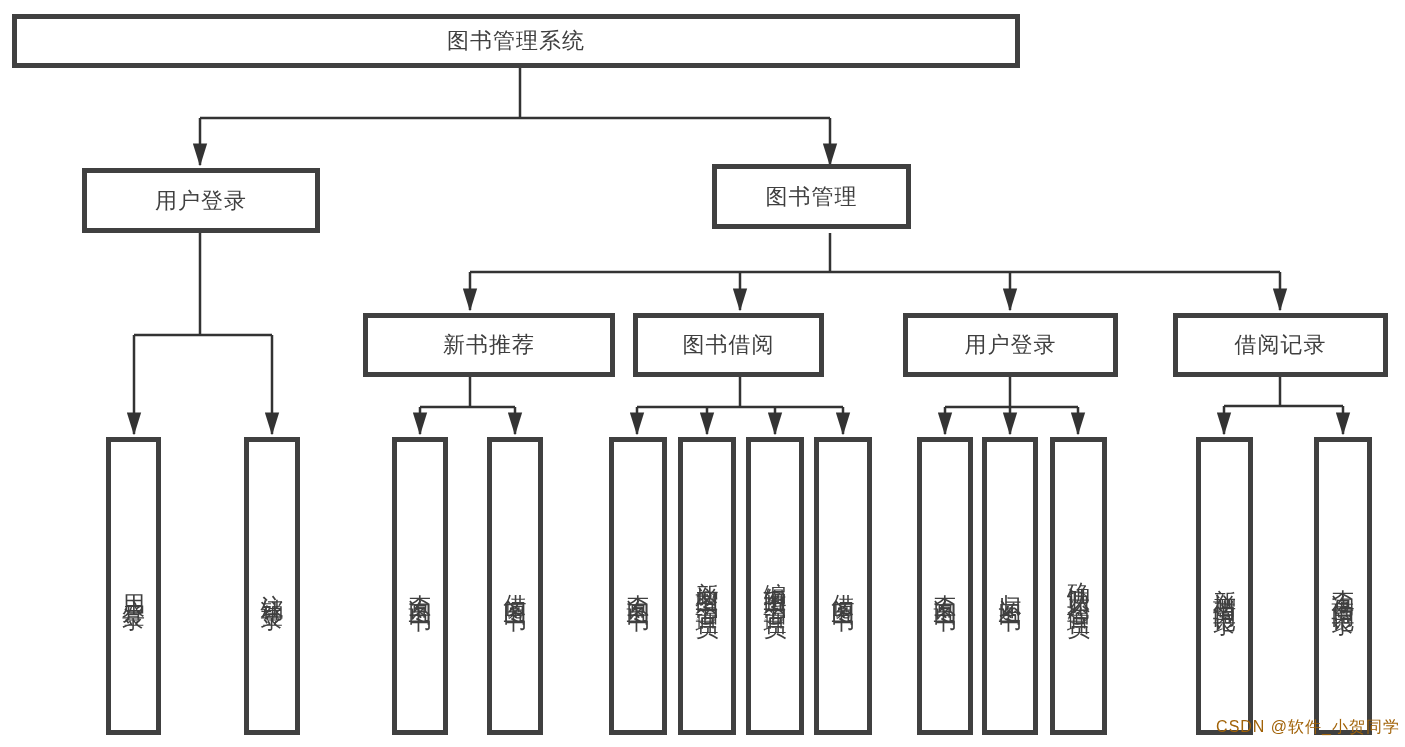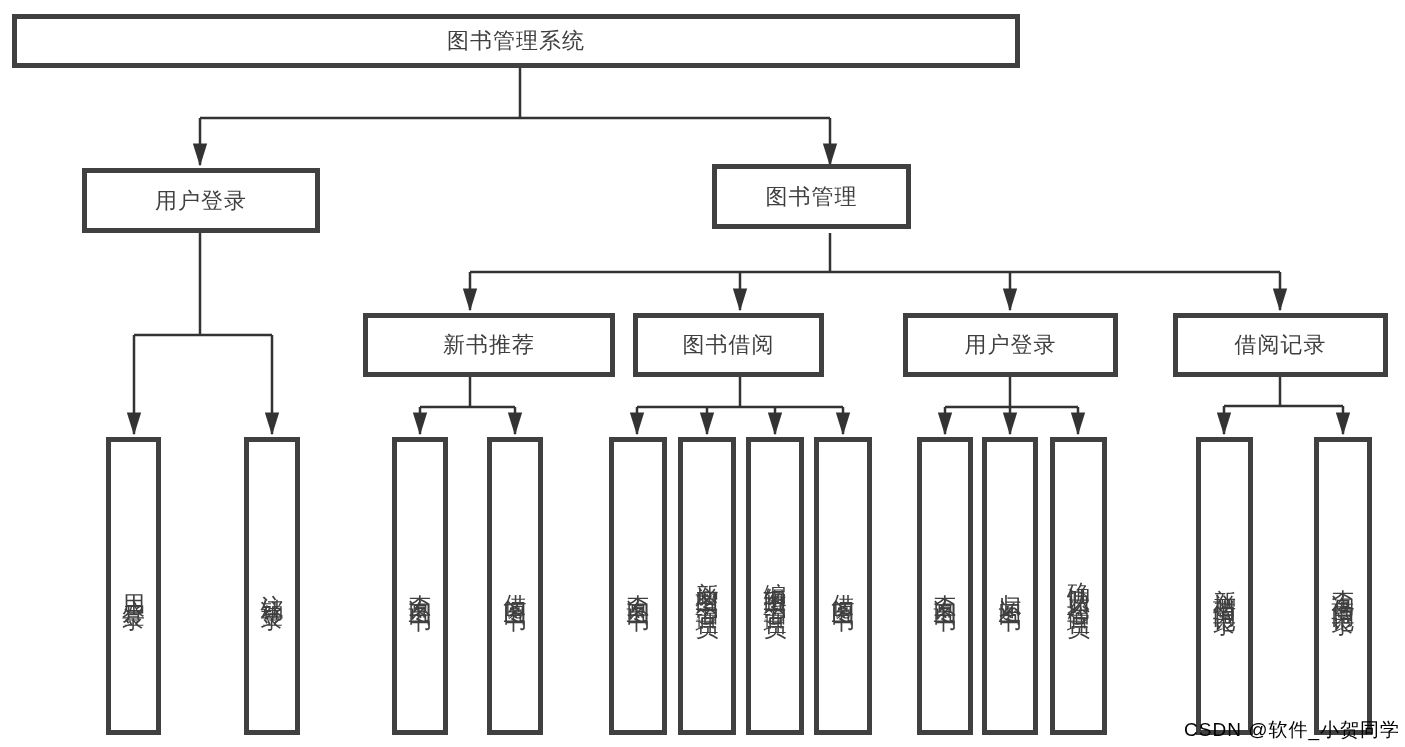--- a/index.html
+++ b/index.html
@@ -67,22 +67,22 @@
   #l-cur-return    { left: 982px;  width: 56px; }
   #l-cur-confirm   { left: 1050px; width: 57px; }
   #l-recd-add      { left: 1196px; width: 57px; }
   #l-recd-search   { left: 1314px; width: 58px; }
   
   #watermark {
     position: absolute;
     right: 5px;
     top: 717px;
     z-index: 3;
-    font-size: 19px;
-    color: #000000;
+    font-size: 16px;
+    color: #a16207;
     letter-spacing: 1px;
     white-space: nowrap;
   }
 </style>
 </head>
 <body>
 
 <div id="canvas">
 
   <svg id="connectors" viewBox="0 0 1405 747" xmlns="http://www.w3.org/2000/svg">

